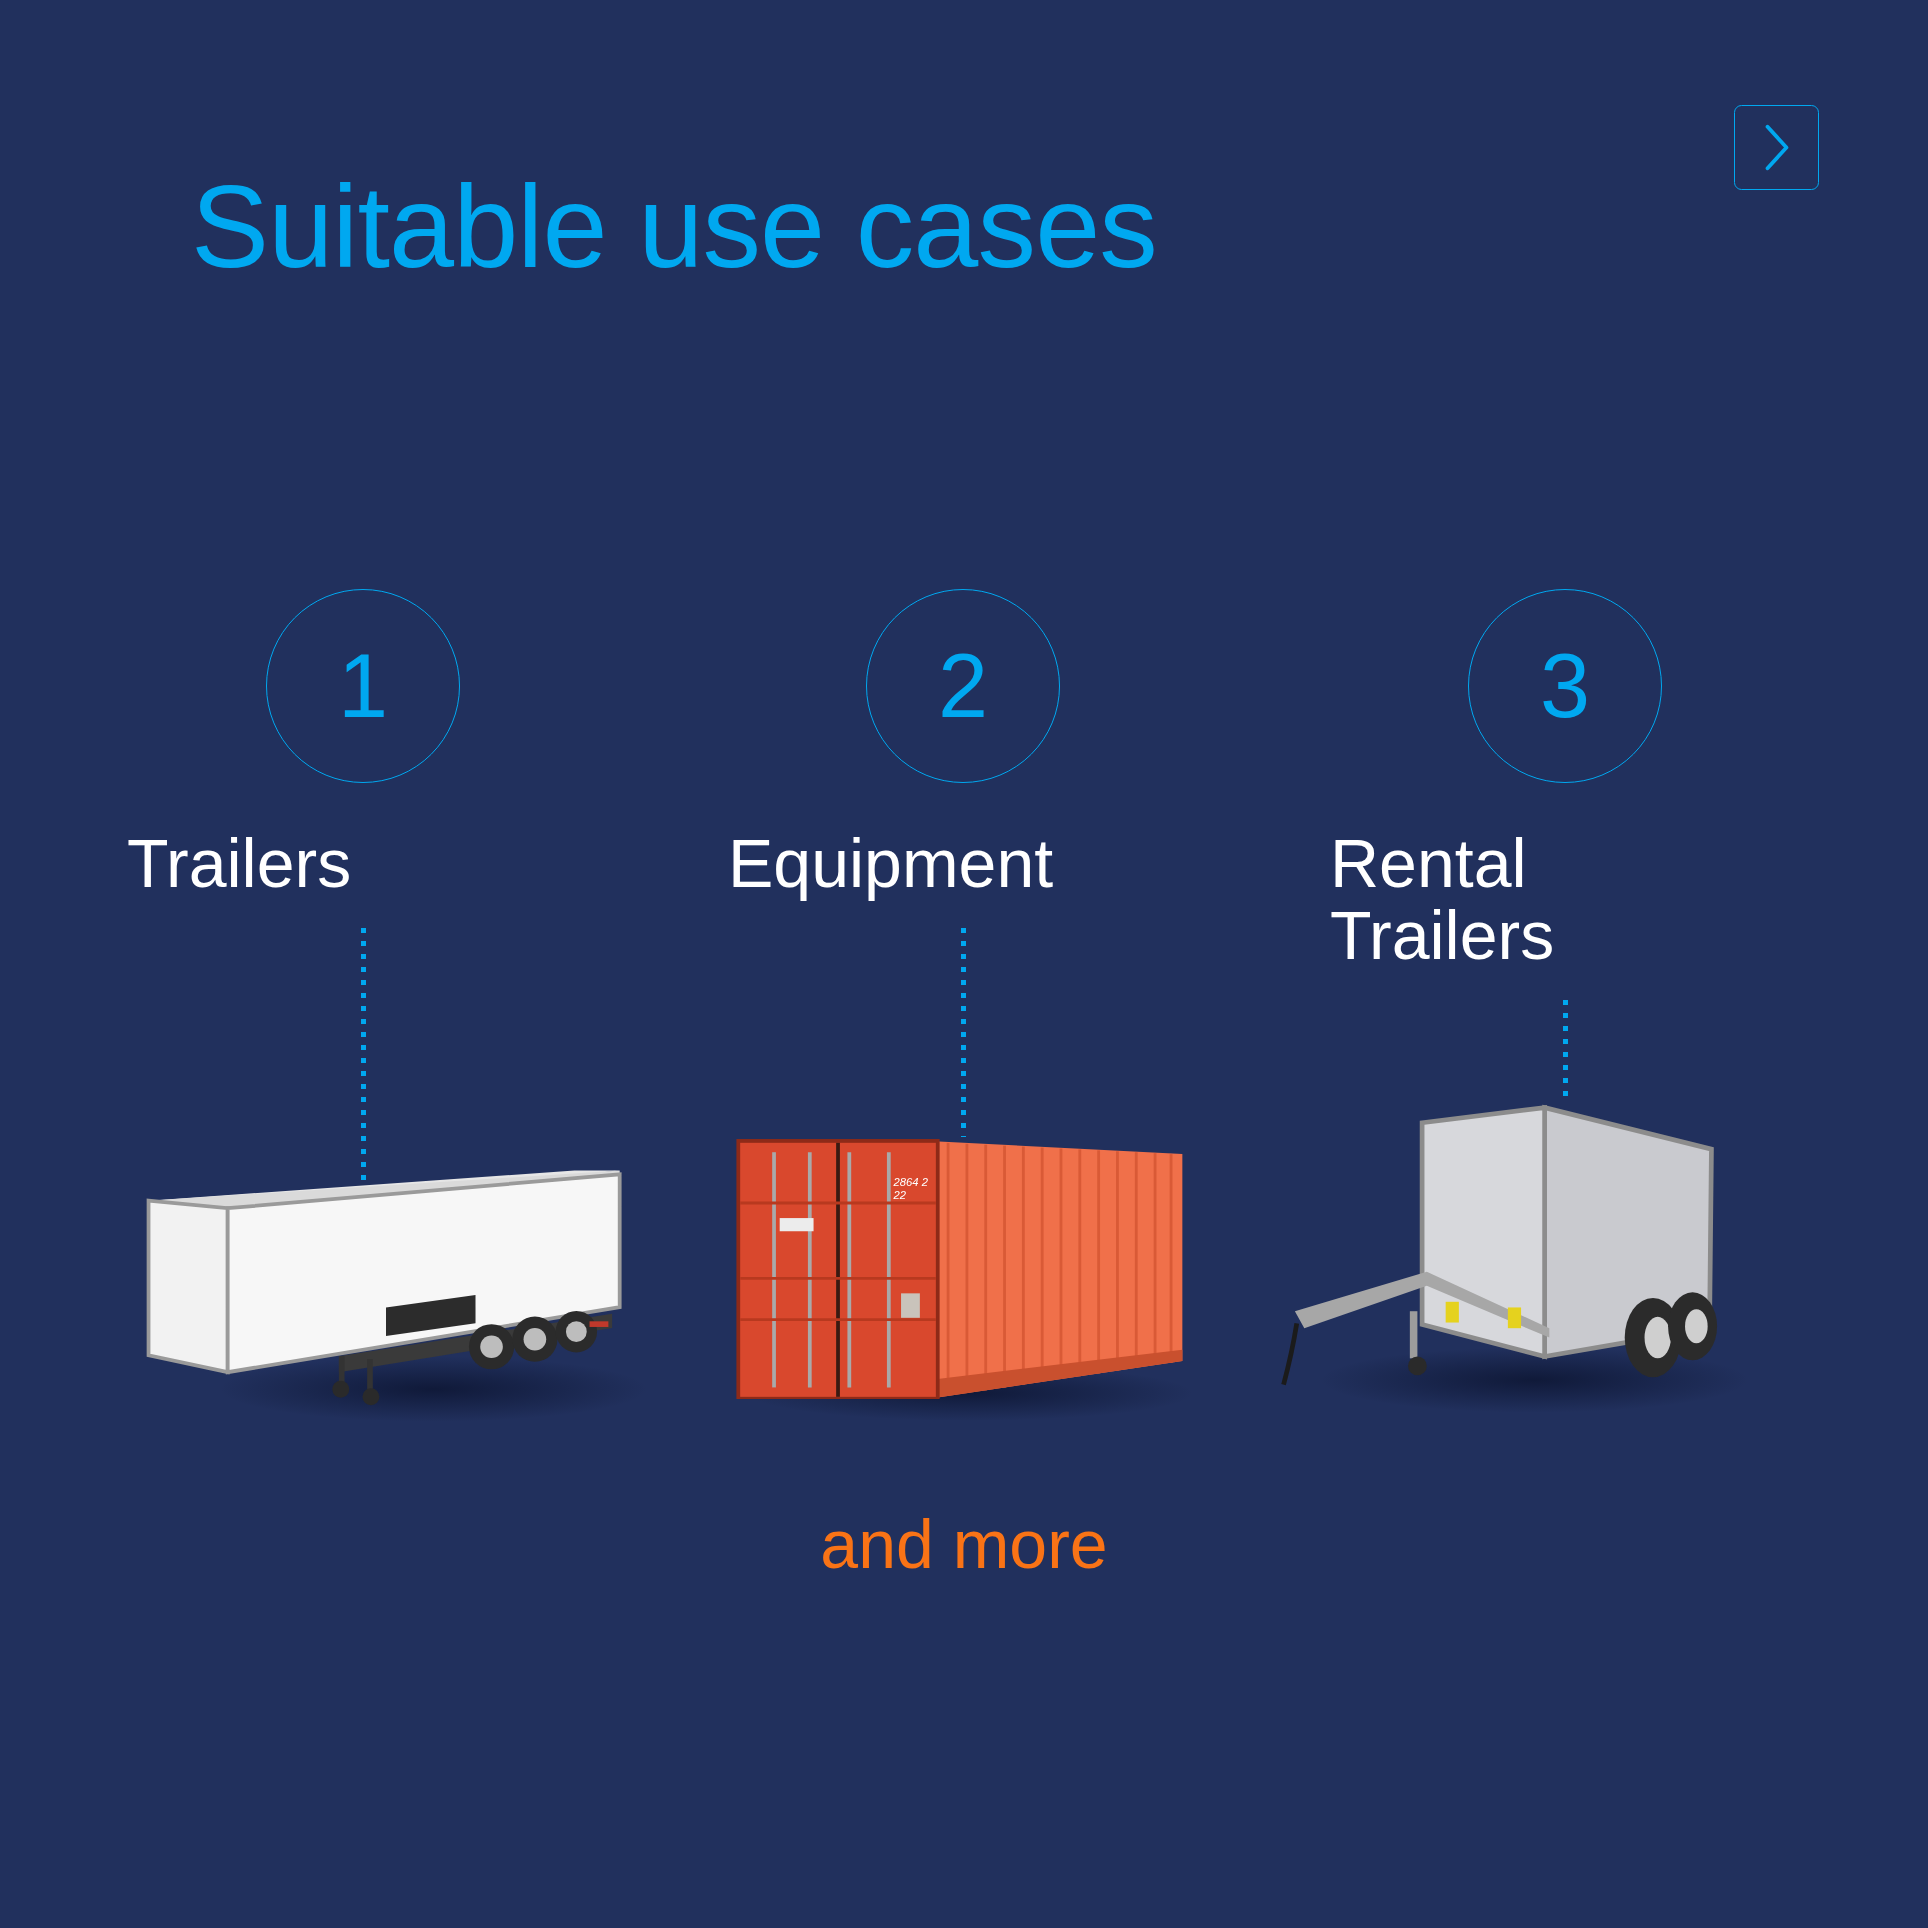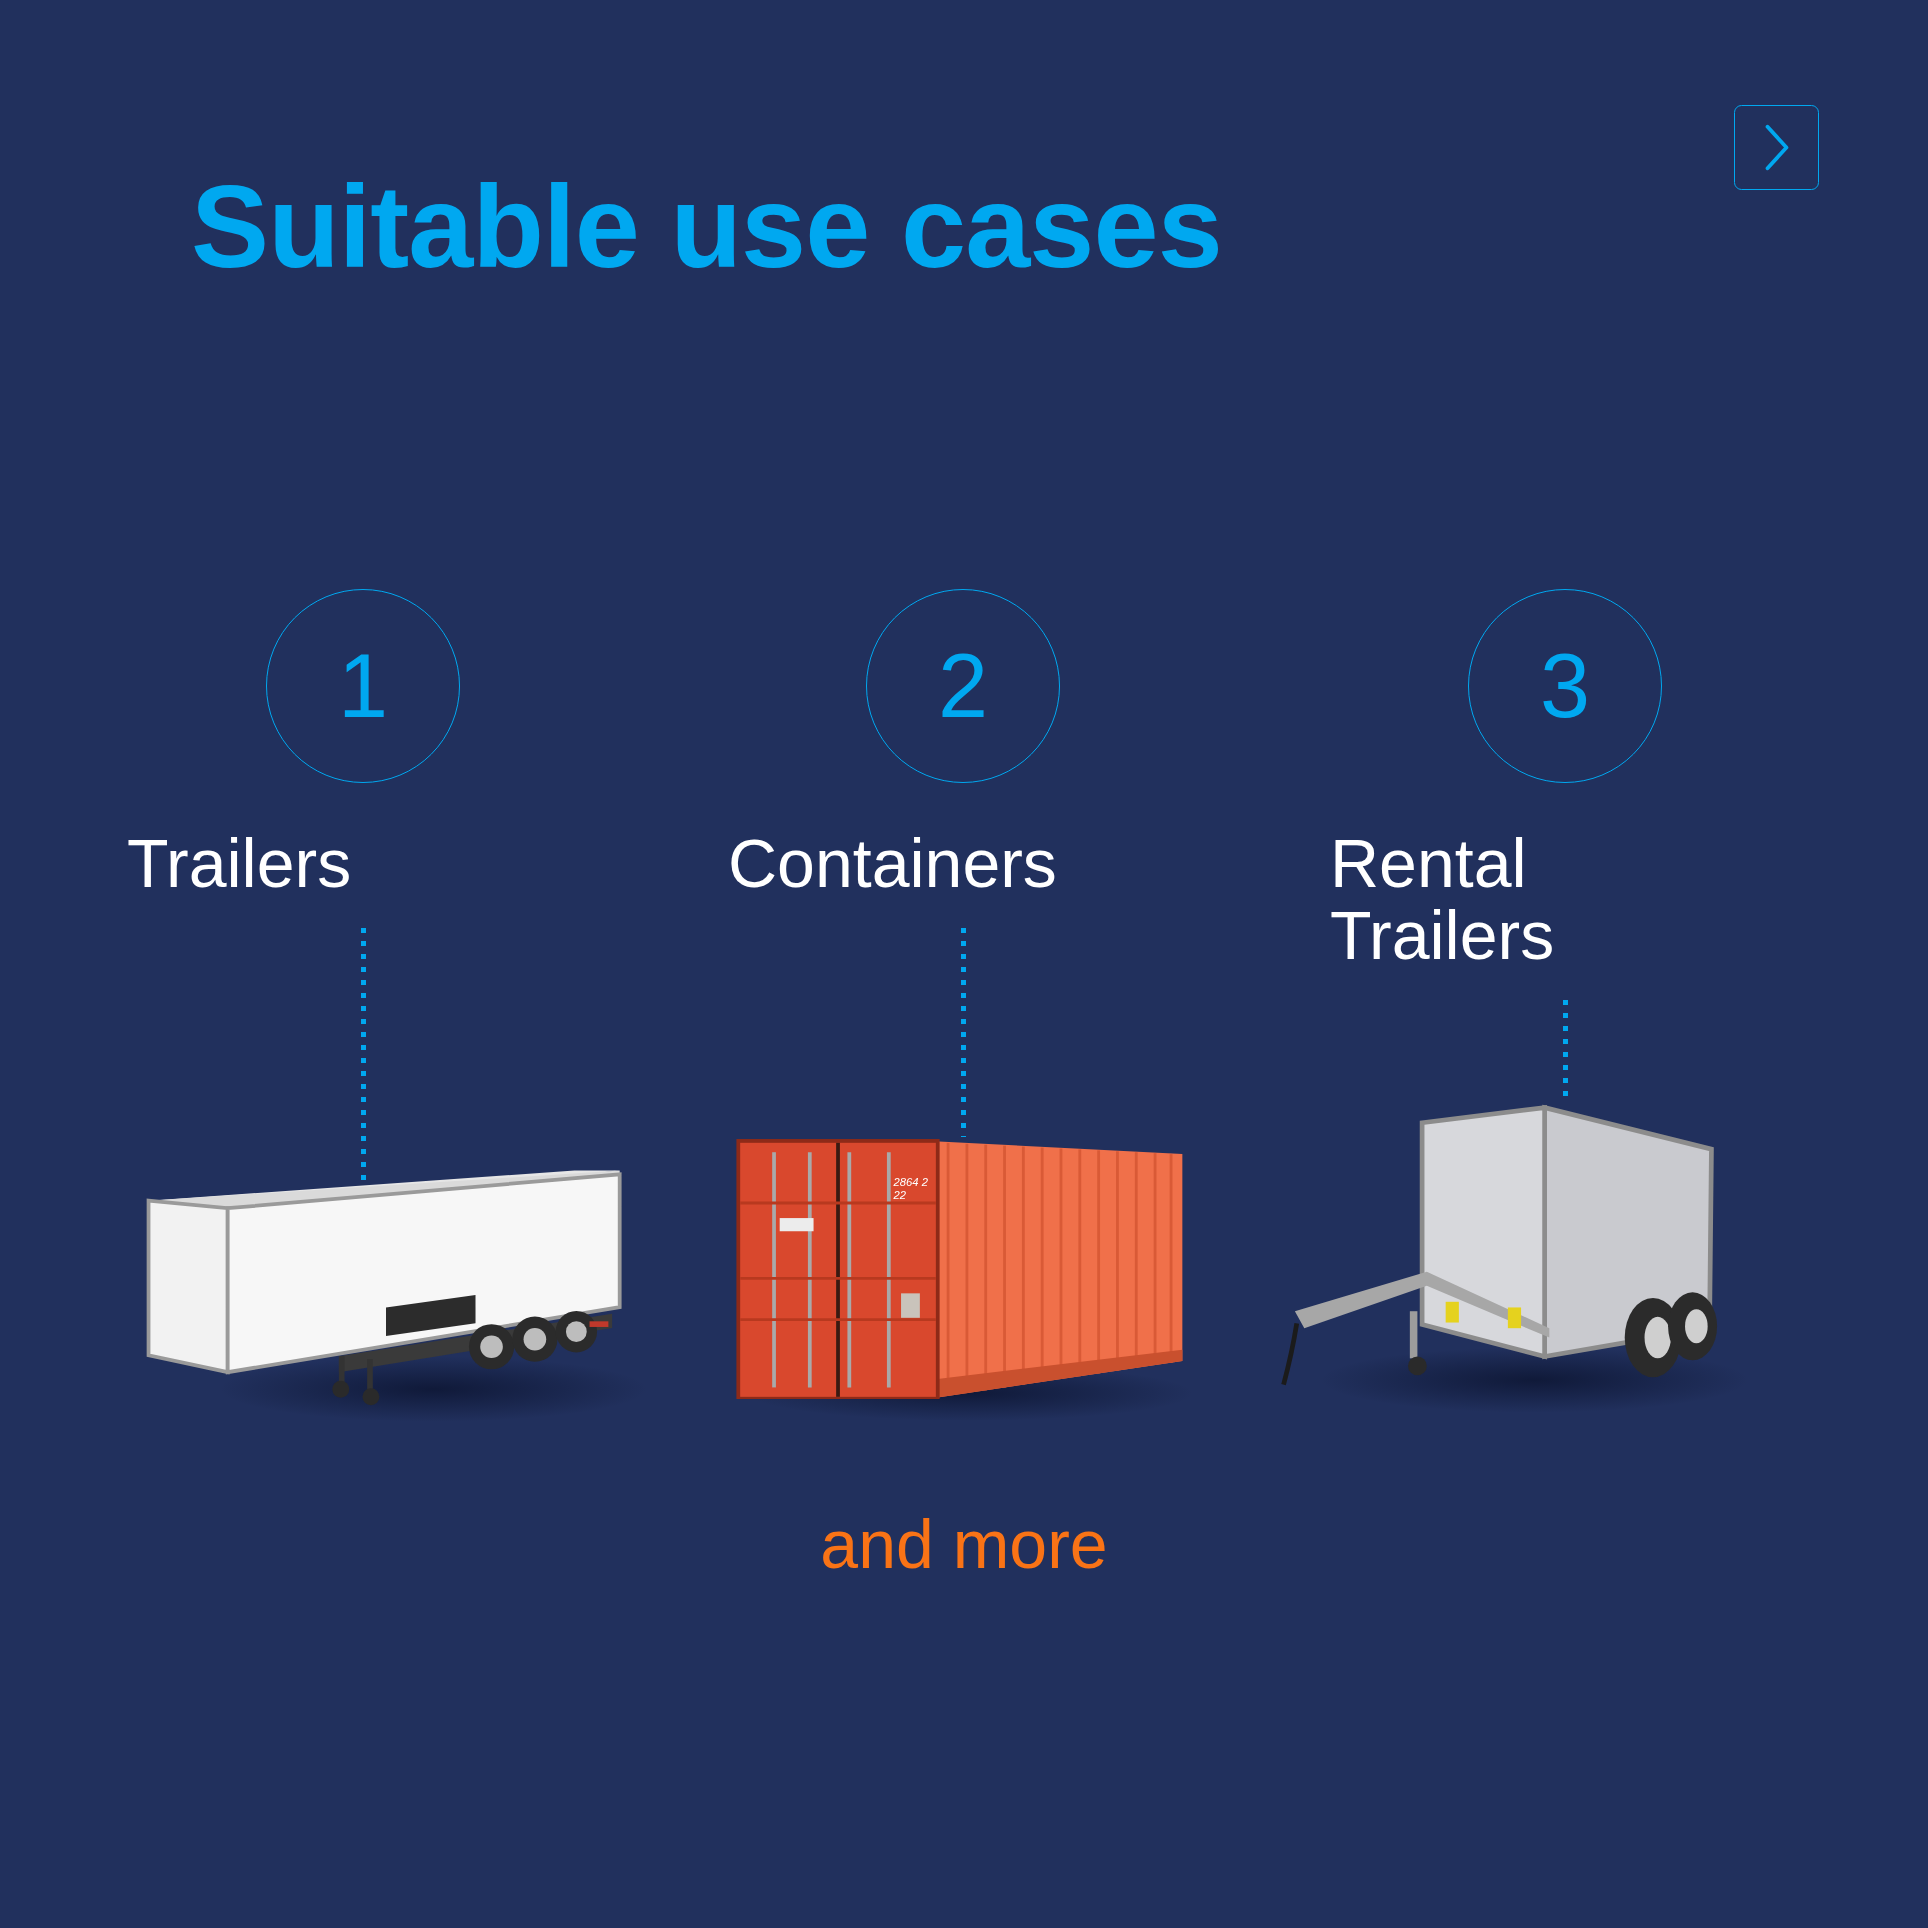--- a/index.html
+++ b/index.html
@@ -2,21 +2,21 @@
 <html style="font-size:15px"><head>
 <meta charset="utf-8">
 <style>
   html, body { margin:0; padding:0; }
   body {
     width:1928px; height:1928px; background:#21305D; position:relative; overflow:hidden;
     font-family: "Liberation Sans", "DejaVu Sans", sans-serif;
   }
   .title {
     position:absolute; left:191px; top:168px; margin:0;
-    font-size:117px; font-weight:700; color:#00A8F0; letter-spacing:-0.9px; line-height:1;
+    font-size:117px; font-weight:400; color:#00A8F0; letter-spacing:-0.9px; line-height:1;
   }
   .next-btn {
     position:absolute; left:1734px; top:105px; width:85px; height:85px;
     border:1.9px solid #00A8F0; border-radius:7.5px; box-sizing:border-box; cursor:pointer;
     display:flex; align-items:center; justify-content:center;
   }
   .circle {
     position:absolute; width:194px; height:194px; border:1.9px solid #00A8F0; border-radius:50%;
     box-sizing:border-box; display:flex; align-items:center; justify-content:center;
     color:#00A8F0; font-size:90px; line-height:1;
@@ -54,21 +54,21 @@
 
 <div class="circle" style="left:266px; top:589px;">
   <span>1</span>
 </div>
 <div class="label" style="left:127px; top:827px;">Trailers</div>
 <div class="dots" style="left:361px; top:928px; height:252px;"></div>
 
 <div class="circle" style="left:866px; top:589px;">
   <span>2</span>
 </div>
-<div class="label" style="left:728px; top:827px;">Containers</div>
+<div class="label" style="left:728px; top:827px;">Equipment</div>
 <div class="dots" style="left:961px; top:928px; height:209px;"></div>
 
 <div class="circle" style="left:1468px; top:589px;">
   <span>3</span>
 </div>
 <div class="label" style="left:1330px; top:827px;">Rental
 Trailers</div>
 <div class="dots" style="left:1563px; top:1000px; height:102px;"></div>
 
 <div class="shadow" style="left:217px; top:1356px; width:433px; height:66px;"></div>

